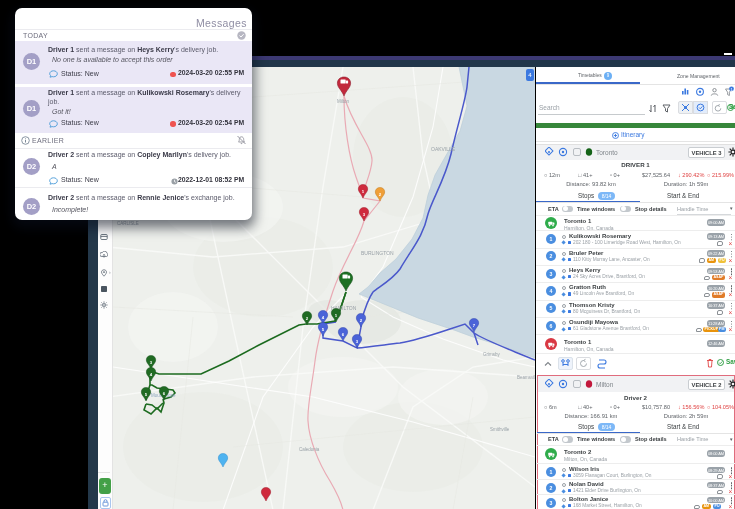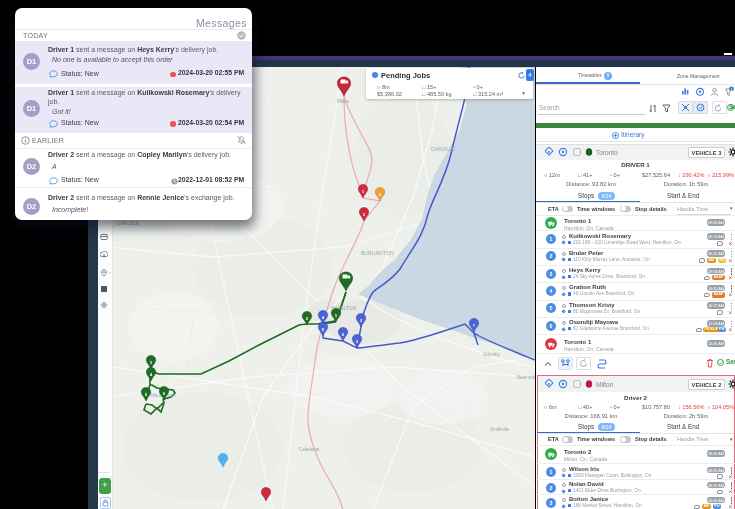--- a/index.html
+++ b/index.html
@@ -537,34 +537,20 @@
     <div class="ai1" style="top:437.5px;"></div>
       <div class="ai2" style="top:437px;"></div>
     <div class="ad2" style="top:436px;">168 Market Street, Hamilton, On</div>
     <div class="bdg" style="top:429.5px;">10:00 AM</div>
     <div class="dots" style="top:430px;"></div>
     <div class="chat" style="left:158px;top:437.5px;"></div>
     <div class="ob" style="left:166px;top:436.8px;background:#e8930c;">AM</div>
     <div class="ob" style="left:177px;top:436.8px;background:#4a8ee0;">PU</div>
     <div class="xx" style="top:436px;">×</div>
   </div>
-  <div class="abs" id="pending">
-    <div class="t" style="left:6px;top:3.5px;width:6px;height:6px;border-radius:50%;background:#4285f4;"></div>
-    <div class="t" style="left:15px;top:2.5px;font-size:7.5px;font-weight:bold;color:#2b2f33;">Pending Jobs</div>
-    <svg class="t" style="left:152px;top:4px;" width="7" height="7" viewBox="0 0 8 8">
-        <path d="M4,1 a3,3 0 1,0 3,3 M4,1 l1.8,-0.9 M4,1 l1.8,0.9" stroke="#3b79e0" stroke-width="1.1" fill="none"></path>
-      </svg>
-    <div class="t" style="left:11px;top:16px;font-size:5.6px;color:#5f6368;">○ 8m</div>
-    <div class="t" style="left:56px;top:16px;font-size:5.6px;color:#5f6368;">□ 15+</div>
-    <div class="t" style="left:107px;top:16px;font-size:5.6px;color:#5f6368;">▫ 0+</div>
-    <div class="t" style="left:11px;top:23px;font-size:5.6px;color:#5f6368;">$5,386.02</div>
-    <div class="t" style="left:56px;top:23px;font-size:5.6px;color:#5f6368;">□ 485.50 kg</div>
-    <div class="t" style="left:107px;top:23px;font-size:5.6px;color:#5f6368;">□ 315.24 m³</div>
-    <div class="t" style="left:155px;top:22px;font-size:5px;color:#5f6368;">▼</div>
-  </div>
   <div class="abs" style="left:526px;top:69px;width:8px;height:12px;background:#3b79e0;border-radius:2px;color:#fff;font-size:6px;text-align:center;line-height:12px;">4</div>
   <div class="abs" id="messages">
     <div class="t" style="right:5px;top:9px;font-size:10.5px;color:#8f8da3;letter-spacing:0.4px;">Messages</div>
     <div class="t" style="left:0;top:20.5px;width:237px;height:1px;background:#ebebef;"></div>
     <div class="t" style="left:8px;top:24px;font-size:7px;color:#6d6d7d;letter-spacing:0.3px;">TODAY</div>
     <svg class="t" style="left:222px;top:22.5px;" width="9" height="9" viewBox="0 0 9 9">
         <circle cx="4.5" cy="4.5" r="4.2" fill="#b7b7c2"></circle>
         <path d="M2.5,4.6 L4,6 L6.6,3.2" stroke="#fff" stroke-width="1" fill="none"></path>
       </svg>
 

